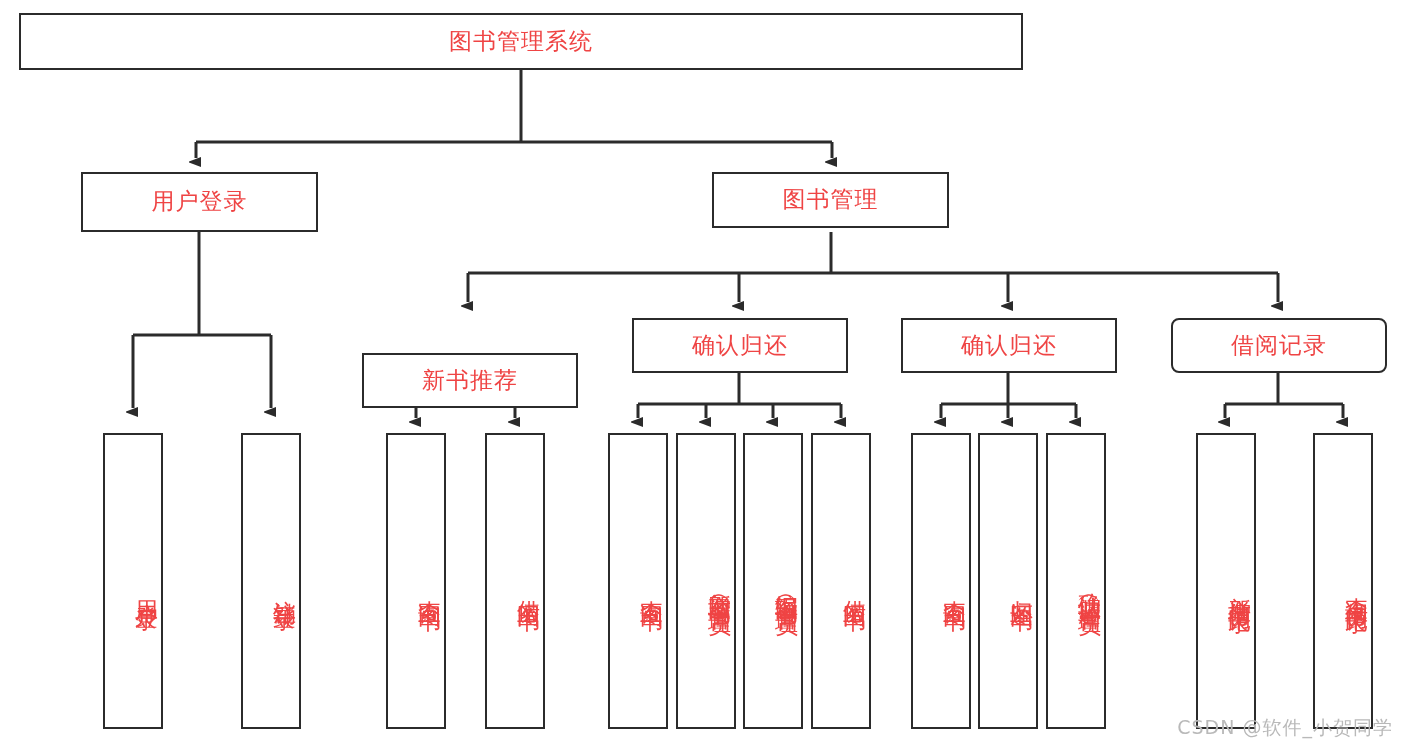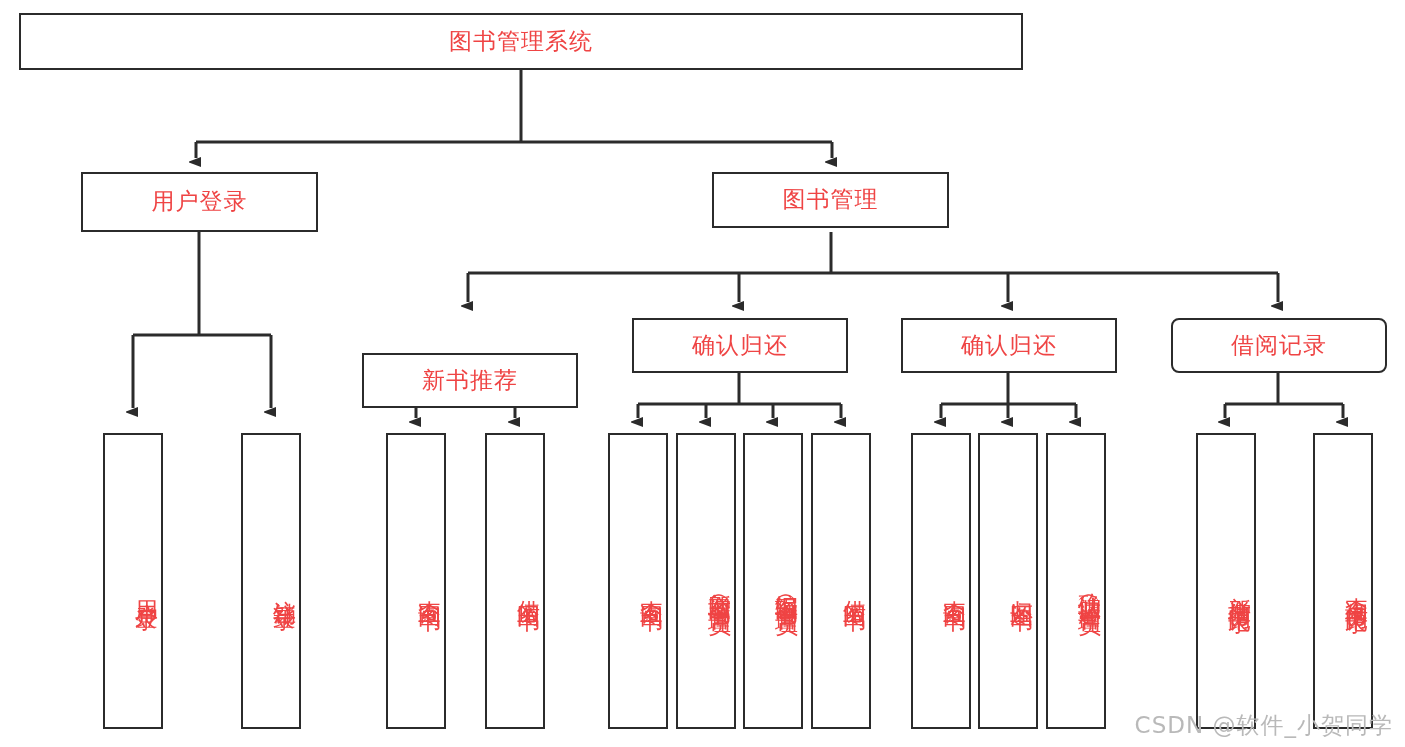--- a/index.html
+++ b/index.html
@@ -51,21 +51,21 @@
     justify-content: center;
   }
   .node-label {
     display: block;
     text-align: center;
   }
   .watermark {
     position: absolute;
     right: 12px;
     bottom: 6px;
-    font-size: 23px;
+    font-size: 19px;
     color: #b9b9b9;
     letter-spacing: 1px;
     white-space: nowrap;
     pointer-events: none;
   }
 </style>
 </head>
 <body>
 
 <div id="diagram-root">

